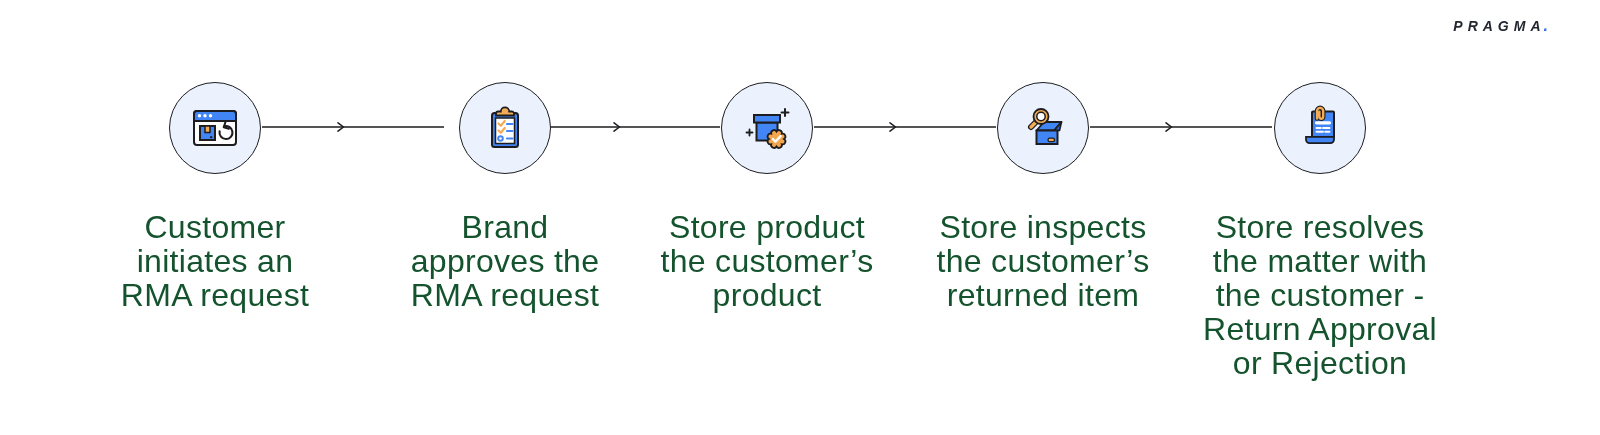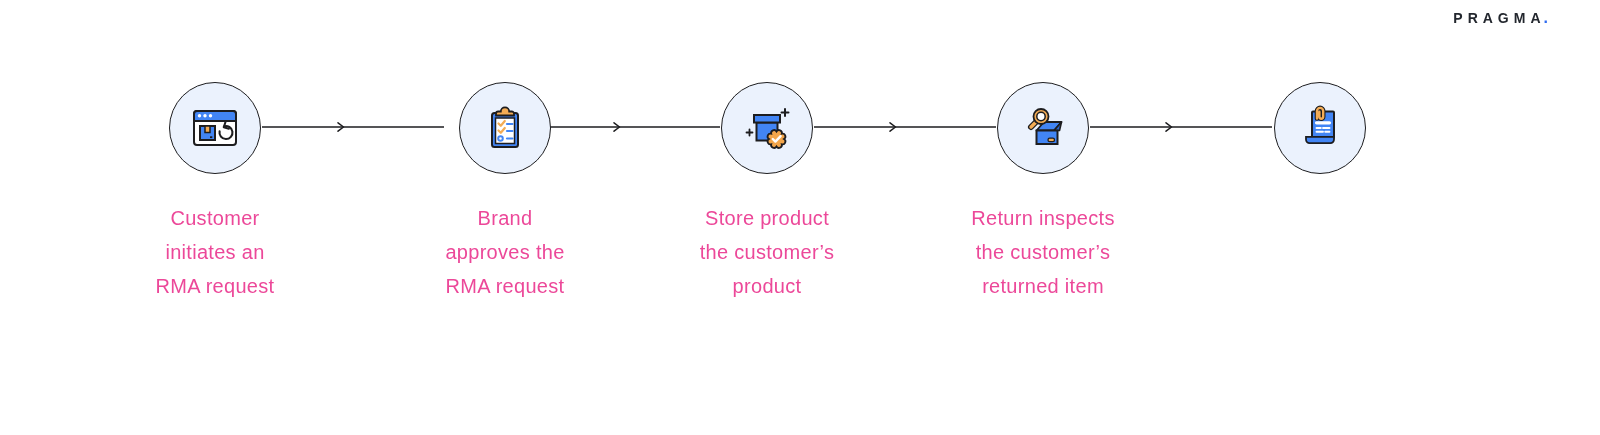--- a/index.html
+++ b/index.html
@@ -2,34 +2,34 @@
 <html><head>
 <meta charset="utf-8">
 <style>
   html,body{margin:0;padding:0;background:#ffffff;}
   .canvas{
     position:relative;width:1600px;height:435px;background:#ffffff;overflow:hidden;
     font-family:"Liberation Sans",sans-serif;
   }
   
   .logo{
-    position:absolute;top:9px;right:52px;
-    font-size:14px;font-weight:700;letter-spacing:5px;color:#23272e;
+    position:absolute;top:17px;right:52px;
+    font-size:14px;font-weight:700;letter-spacing:5px;color:#23272e;font-style:italic;
   }
   .logo .dot{color:#2e6bf0;letter-spacing:0;margin-left:-2px;font-size:16px;}
   
   .step{position:absolute;top:82px;width:260px;display:flex;flex-direction:column;align-items:center;}
   .circle{
     width:92px;height:92px;border-radius:50%;
     background:#ebf2fd;border:1.6px solid #1d1d1f;
     display:flex;align-items:center;justify-content:center;box-sizing:border-box;
   }
   .label{
-    margin-top:27px;font-size:20px;line-height:34px;letter-spacing:0.3px;
-    color:#ec4899;text-align:center;white-space:pre-line;width:100%;
+    margin-top:36px;font-size:32px;line-height:34px;letter-spacing:0.3px;
+    color:#14532d;text-align:center;white-space:pre-line;width:100%;
   }
   .connector{position:absolute;top:120px;width:182px;height:14px;}
   .connector svg{display:block;}
 </style>
 </head>
 <body>
 
 <div class="canvas">
 
   <div class="logo">
@@ -122,32 +122,37 @@
         <path d="M21.5 30.5 L29 22 L46.5 22 L39 30.5 Z" fill="#4285f4" stroke="#1d1d1f" stroke-width="1.8" stroke-linejoin="round"></path>
         <path d="M39 30.5 L46.5 22 L44.5 30.5 Z" fill="#2b63c9" stroke="#1d1d1f" stroke-width="1.6" stroke-linejoin="round"></path>
         <rect x="21.5" y="30.5" width="21" height="13.5" fill="#4285f4" stroke="#1d1d1f" stroke-width="2"></rect>
         <rect x="33" y="38.2" width="6.5" height="3.4" rx="1.7" fill="#f3ac55" stroke="#1d1d1f" stroke-width="1.3"></rect>
         <line x1="20.5" y1="22.5" x2="16" y2="27" stroke="#1d1d1f" stroke-width="6" stroke-linecap="round"></line>
         <line x1="20.5" y1="22.5" x2="16" y2="27" stroke="#f3ac55" stroke-width="3.4" stroke-linecap="round"></line>
         <circle cx="26" cy="16.5" r="7.5" fill="#f3ac55" stroke="#1d1d1f" stroke-width="1.8"></circle>
         <circle cx="26" cy="16.5" r="4.2" fill="#ffffff" stroke="#1d1d1f" stroke-width="1.5"></circle>
       </svg>
     </div>
-    <div class="label">Return inspects
+    <div class="label">Store inspects
 the customer’s
 returned item</div>
   </div>
 
   <div class="step" style="left:1190px">
     <div class="circle">
       <svg width="56" height="56" viewBox="0 0 56 56">
         <rect x="20" y="11.5" width="22" height="26.5" rx="1" fill="#4285f4" stroke="#1d1d1f" stroke-width="2"></rect>
         <line x1="24.5" y1="22.8" x2="37.5" y2="22.8" stroke="#ffffff" stroke-width="3.2" stroke-linecap="round"></line>
         <path d="M24.5 28 h4.3 M31 28 h6.5" stroke="#ffffff" stroke-width="1.9" stroke-linecap="round"></path>
         <path d="M24.5 31.8 h6.5 M33.2 31.8 h4.3" stroke="#ffffff" stroke-width="1.9" stroke-linecap="round"></path>
         <path d="M14 36.8 H42 V39.6 A3.6 3.6 0 0 1 38.4 43.2 H17.6 A3.6 3.6 0 0 1 14 39.6 Z" fill="#4285f4" stroke="#1d1d1f" stroke-width="1.8"></path>
         <path d="M25 18.5 V11 a3.1 3.1 0 0 1 6.2 0 V16.8 a1.9 1.9 0 0 1 -3.8 0 V11.8" fill="none" stroke="#1d1d1f" stroke-width="4.6" stroke-linecap="round"></path>
         <path d="M25 18.5 V11 a3.1 3.1 0 0 1 6.2 0 V16.8 a1.9 1.9 0 0 1 -3.8 0 V11.8" fill="none" stroke="#f3ac55" stroke-width="2.4" stroke-linecap="round"></path>
       </svg>
     </div>
+    <div class="label">Store resolves
+the matter with
+the customer -
+Return Approval
+or Rejection</div>
   </div>
 
 </div>
 
 </body></html>

